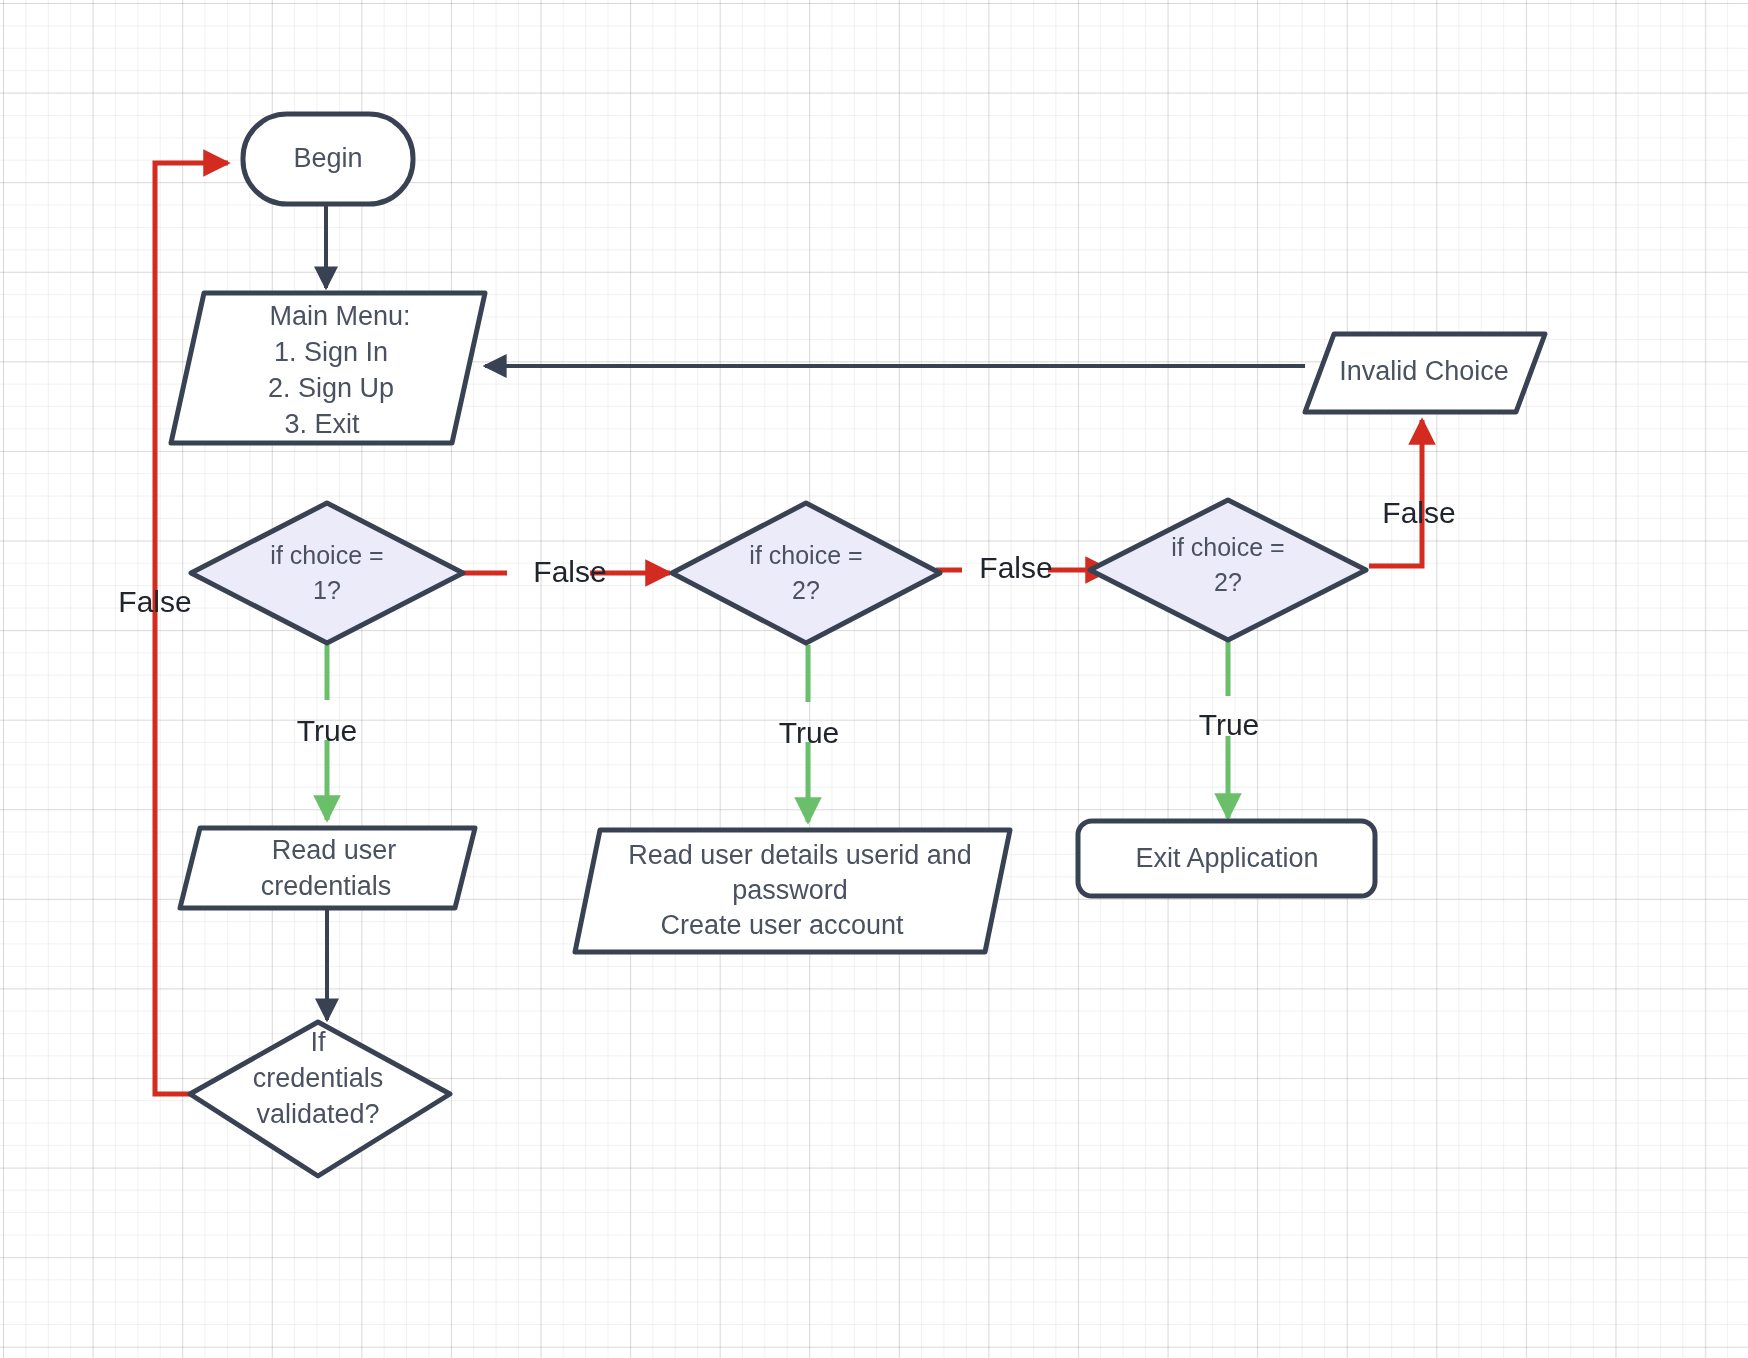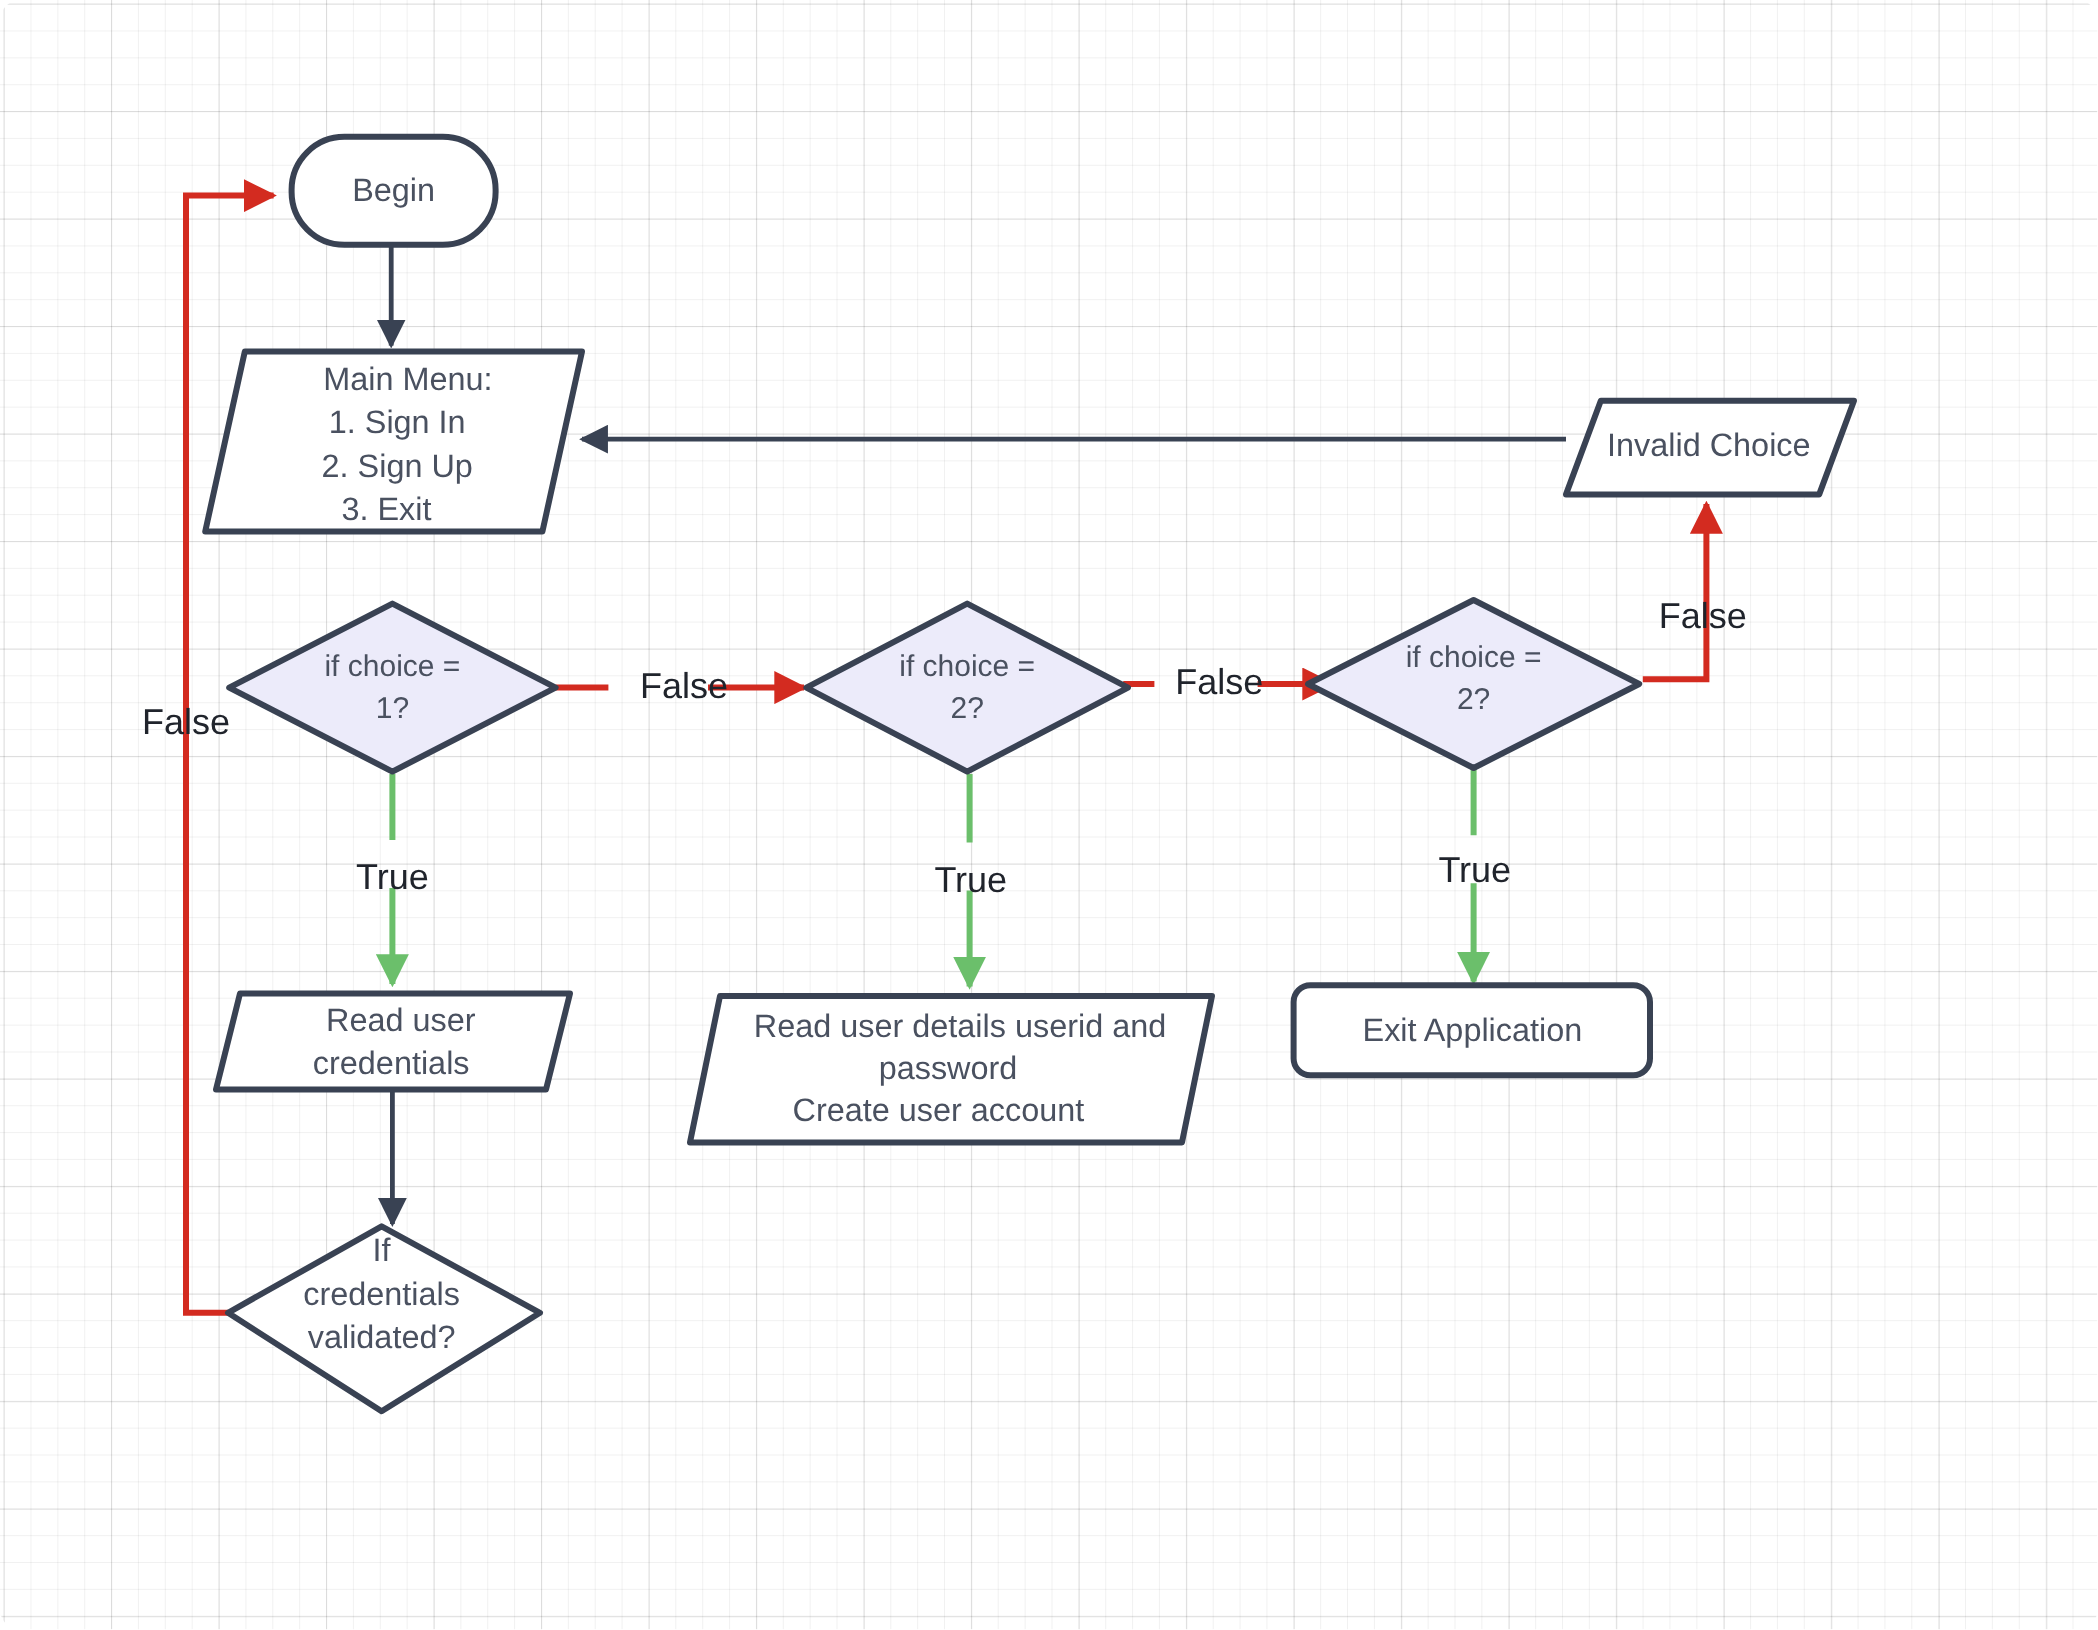--- a/index.html
+++ b/index.html
@@ -18,21 +18,20 @@
       linear-gradient(to right, rgba(0,0,0,0.10) 1px, transparent 1px),
       linear-gradient(to bottom, rgba(0,0,0,0.10) 1px, transparent 1px);
     background-size:
       22.4px 22.4px,
       22.4px 22.4px,
       89.6px 89.6px,
       89.6px 89.6px;
     background-position: 3px 3px, 3px 3px, 3px 3px, 3px 3px;
     overflow: hidden;
     font-family: "Liberation Sans", sans-serif;
-    border-radius: 17px;
   }
   #flow {
     position: absolute;
     inset: 0;
     width: 1748px;
     height: 1358px;
   }
   .shape-outline {
     fill: #ffffff;
     stroke: #394253;

